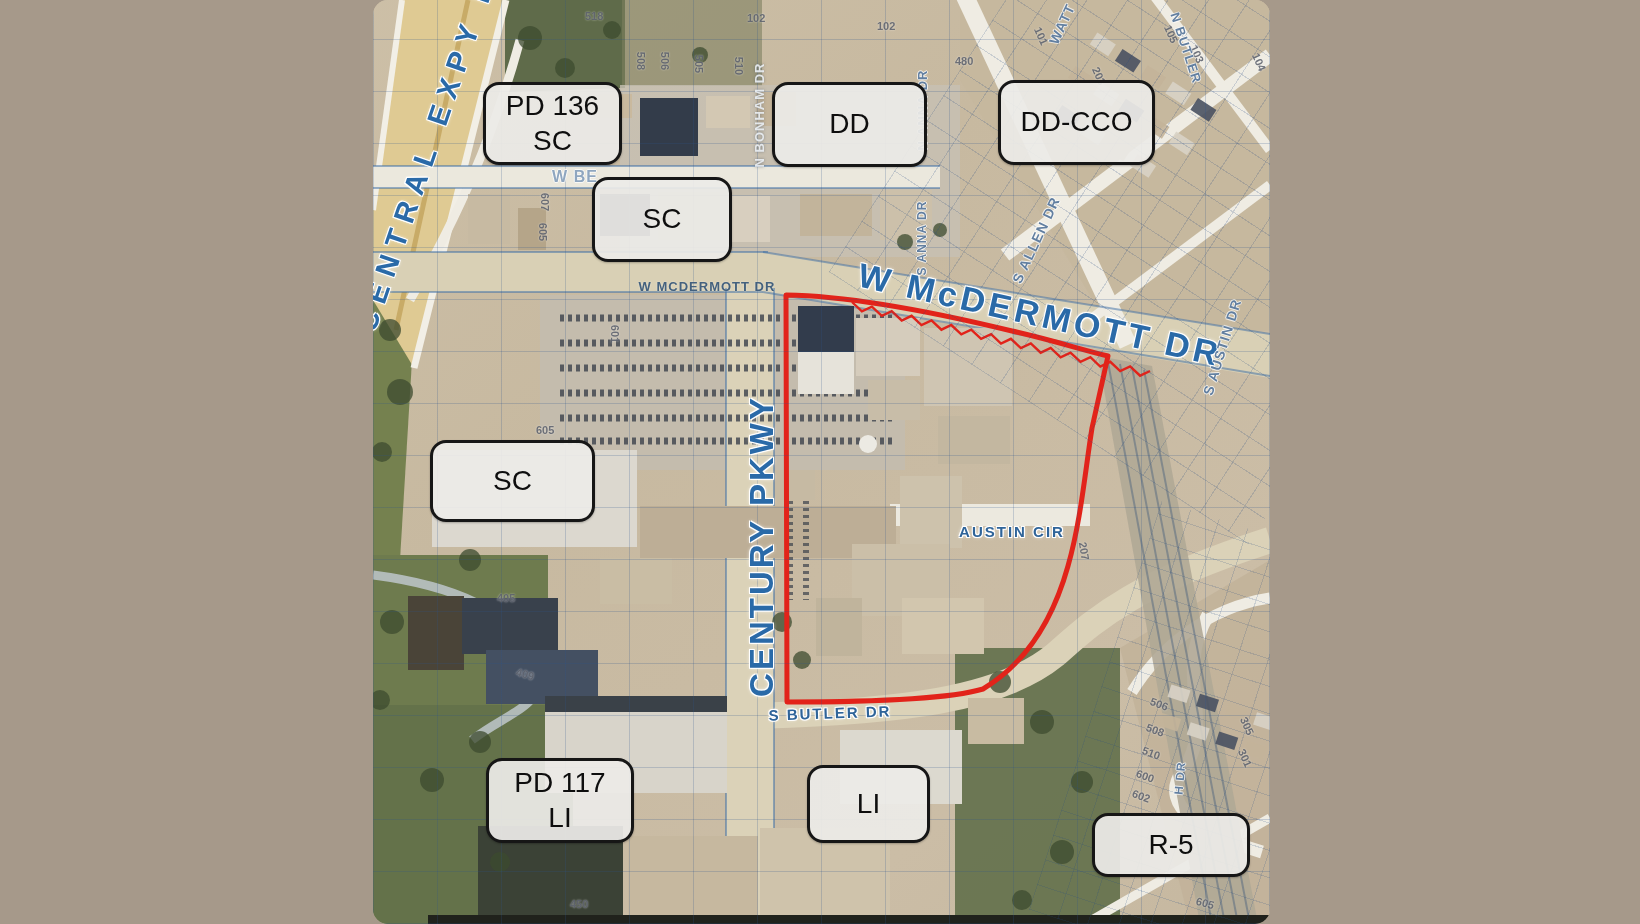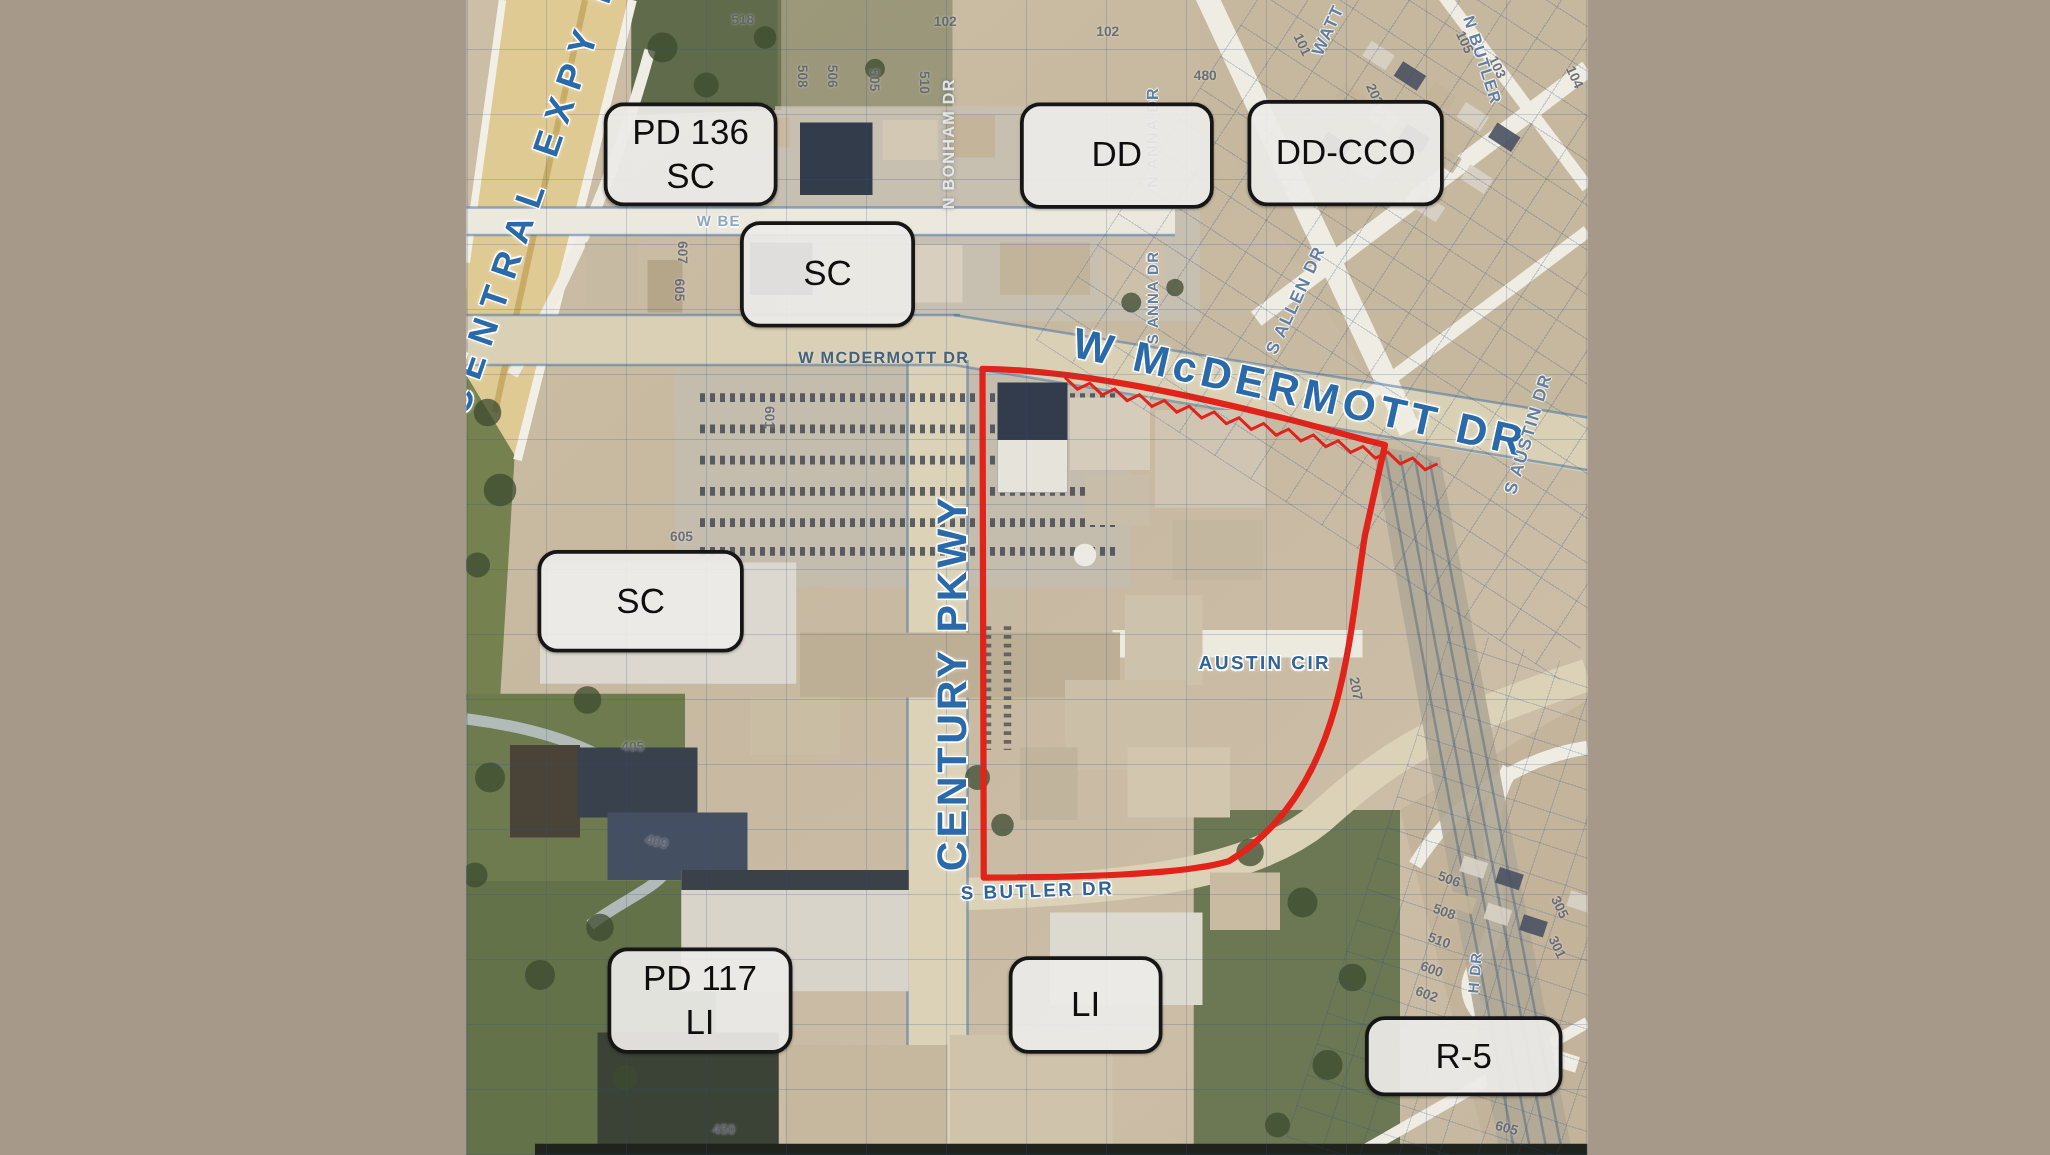--- a/index.html
+++ b/index.html
@@ -3,21 +3,21 @@
 <meta charset="utf-8">
 <style>
   html,body{margin:0;padding:0;}
   body{
     width:1640px;height:924px;position:relative;overflow:hidden;
     background:#a6998a;
     font-family:"Liberation Sans",sans-serif;
   }
   .map{
     position:absolute;left:373px;top:0;width:897px;height:924px;
-    overflow:hidden;background:#cbbda4;
+    overflow:hidden;background:#cbbda4;border-radius:15px;
   }
   .map-inner{
     position:absolute;left:-373px;top:0;width:1640px;height:924px;
     background:linear-gradient(140deg,#cfc2aa,#c7b9a0 40%,#cbbda6 70%,#c1b39a);
   }
   .layer{position:absolute;left:0;top:0;width:1640px;height:924px;}
   
   .grid-main{
     position:absolute;left:373px;top:0;width:897px;height:924px;
     background:
@@ -297,32 +297,32 @@
       <div class="slabel med" style="left:830px;top:713px;transform:translate(-50%,-50%) rotate(-2deg);">S BUTLER DR</div>
       <div class="slabel med" style="left:1012px;top:531px;">AUSTIN CIR</div>
       <div class="slabel ghost" style="left:759px;top:115px;transform:translate(-50%,-50%) rotate(-90deg);">N BONHAM DR</div>
       <div class="slabel tiny" style="left:922px;top:110px;transform:translate(-50%,-50%) rotate(-90deg);">N ANNA DR</div>
       <div class="slabel tiny" style="left:922px;top:238px;transform:translate(-50%,-50%) rotate(-90deg);font-size:12px;">S ANNA DR</div>
       <div class="slabel tiny" style="left:1036px;top:240px;transform:translate(-50%,-50%) rotate(-65deg);font-size:14px;">S ALLEN DR</div>
       <div class="slabel tiny" style="left:1222px;top:347px;transform:translate(-50%,-50%) rotate(-73deg);font-size:14px;">S AUSTIN DR</div>
       <div class="slabel tiny" style="left:1062px;top:24px;transform:translate(-50%,-50%) rotate(-65deg);font-size:14px;">WATT</div>
       <div class="slabel tiny" style="left:1186px;top:48px;transform:translate(-50%,-50%) rotate(72deg);">N BUTLER</div>
       <div class="slabel tiny" style="left:1180px;top:778px;transform:translate(-50%,-50%) rotate(-85deg);font-size:12px;">H DR</div>
-      <div class="slabel tiny" style="left:575px;top:177px;font-size:12px;color:#8fa6bf;">W BE</div>
+      <div class="slabel tiny" style="left:575px;top:177px;font-size:16px;color:#8fa6bf;">W BE</div>
     </div>
 
     <div class="layer">
       <div class="zbox" style="left:483px;top:82px;width:139px;height:83px;">
         <span>PD 136</span>
         <span>SC</span>
       </div>
       <div class="zbox" style="left:592px;top:177px;width:140px;height:85px;">
         <span>SC</span>
       </div>
-      <div class="zbox" style="left:772px;top:82px;width:155px;height:85px;margin-left:44px;">
+      <div class="zbox" style="left:772px;top:82px;width:155px;height:85px;">
         <span>DD</span>
       </div>
       <div class="zbox" style="left:998px;top:80px;width:157px;height:85px;">
         <span>DD-CCO</span>
       </div>
       <div class="zbox" style="left:430px;top:440px;width:165px;height:82px;">
         <span>SC</span>
       </div>
       <div class="zbox" style="left:486px;top:758px;width:148px;height:85px;">
         <span>PD 117</span>

